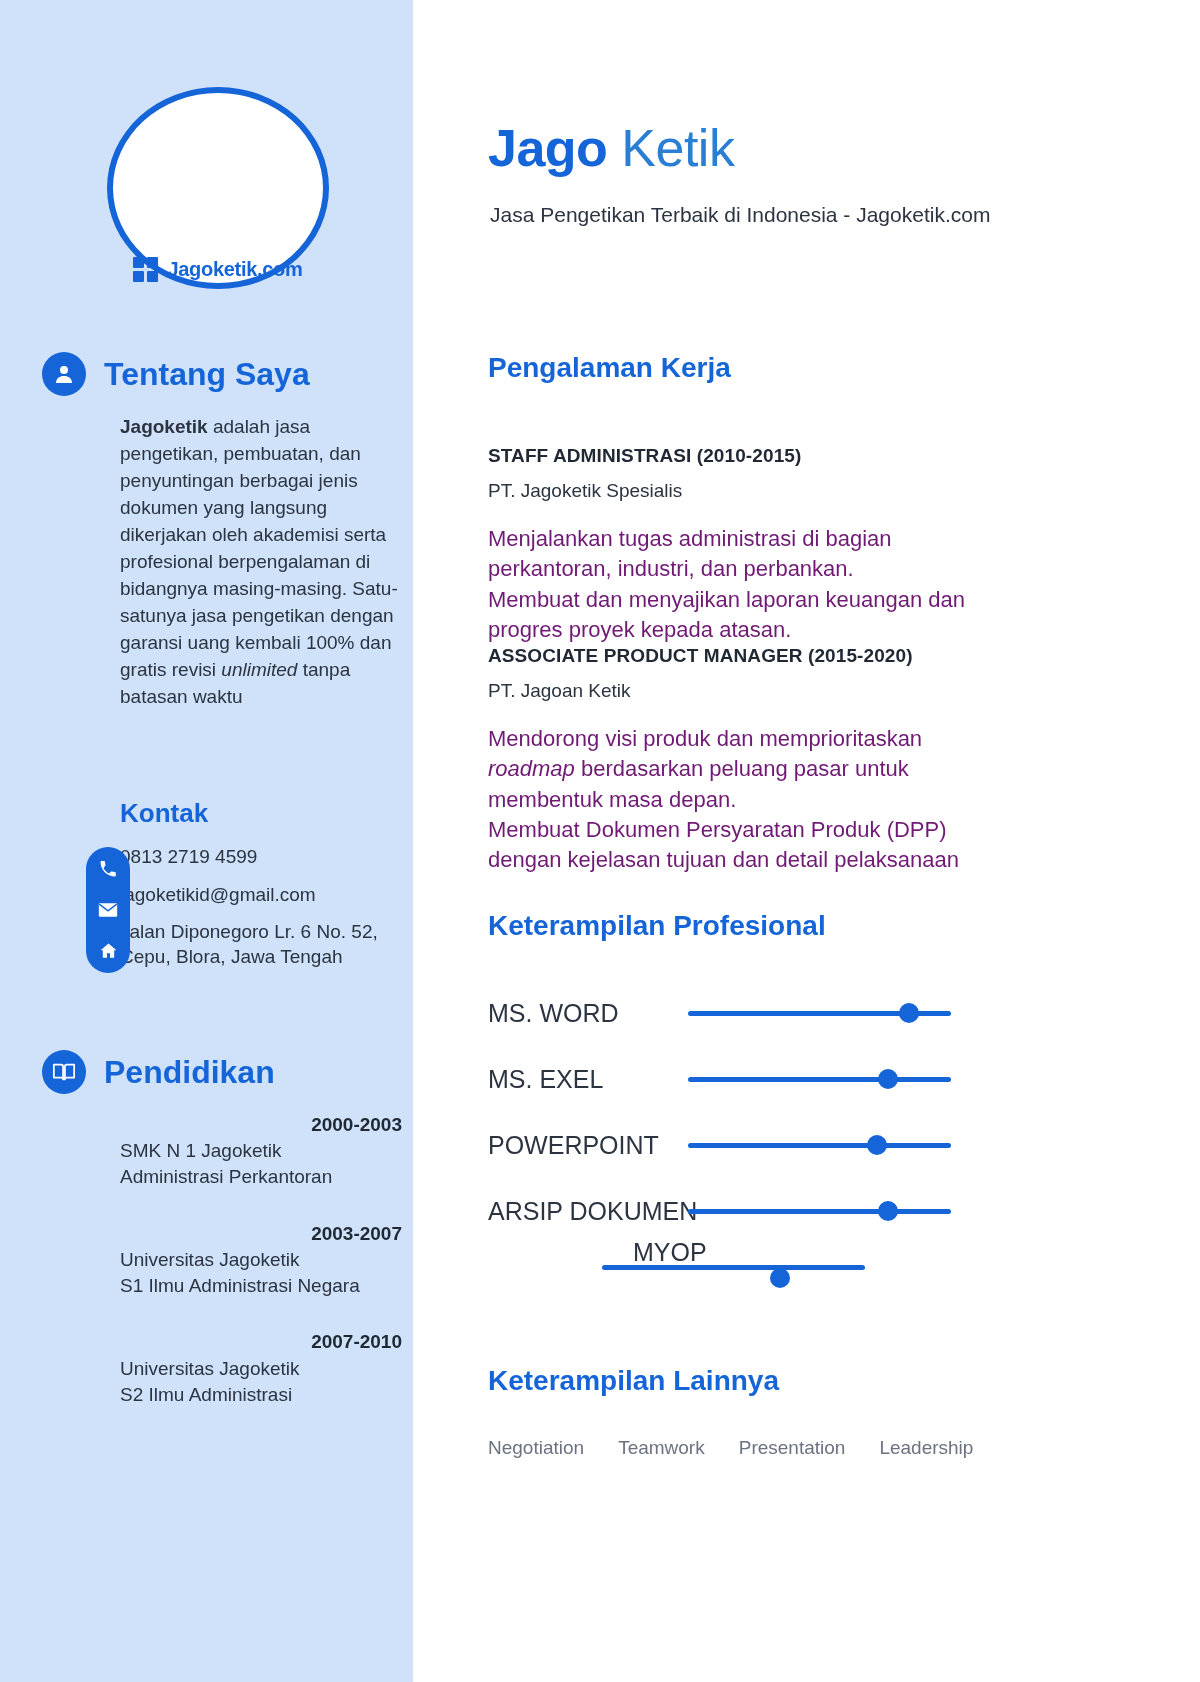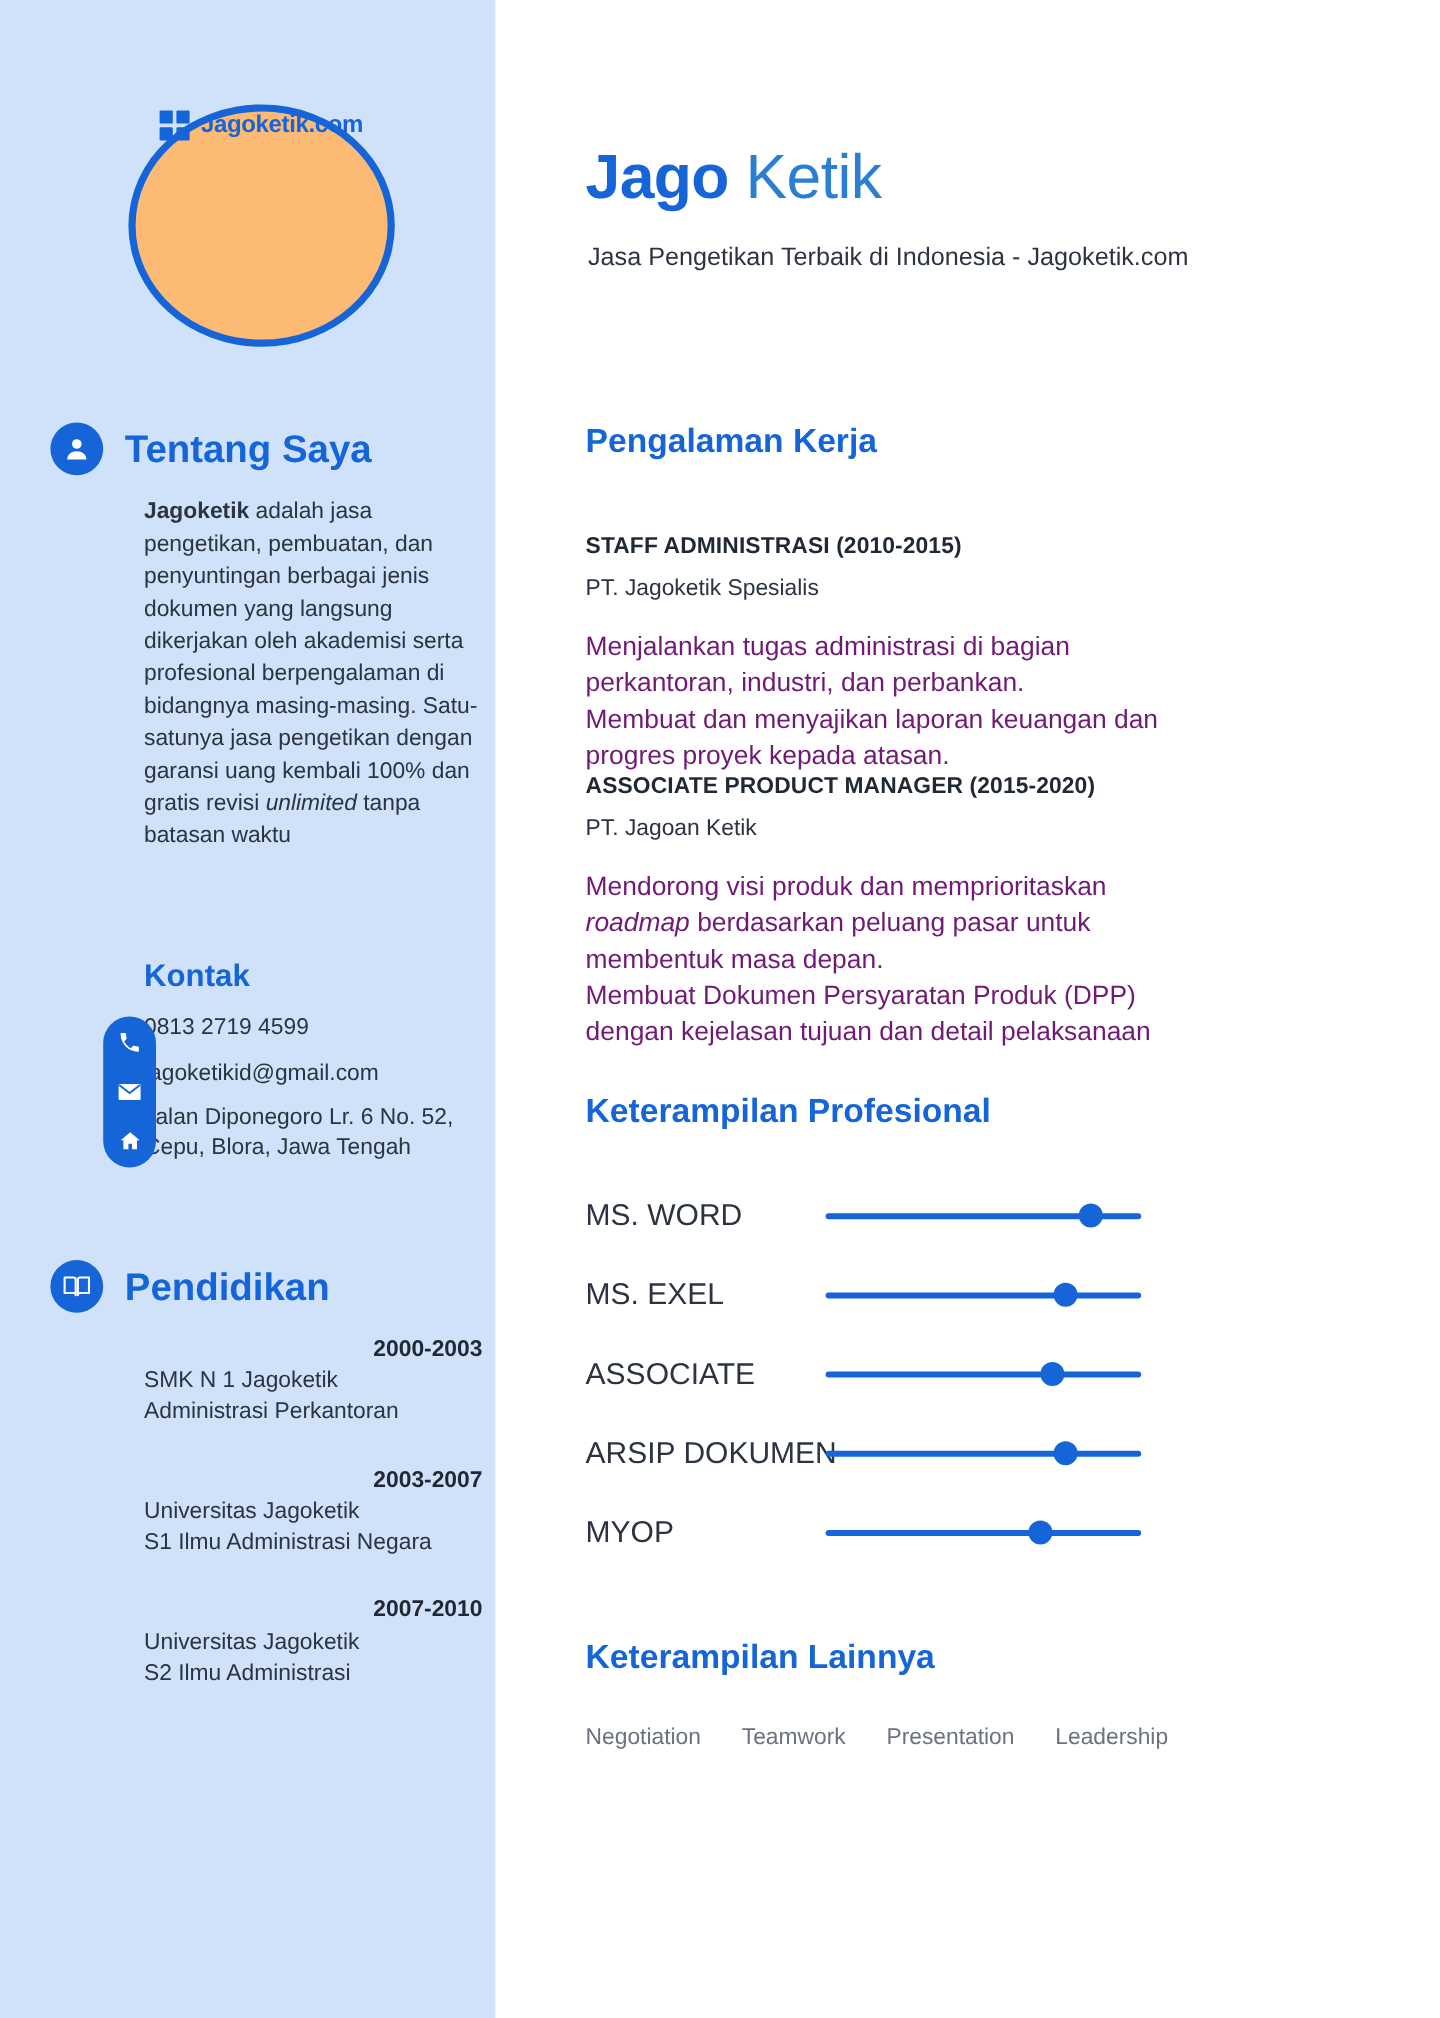--- a/index.html
+++ b/index.html
@@ -38,24 +38,24 @@
     left: 107px;
     top: 87px;
     width: 222px;
     height: 202px;
   }
 
   .avatar-circle {
     width: 222px;
     height: 202px;
     border-radius: 50%;
-    background: #fdba74;
+    background: #ffffff;
     border: 6px solid #1565d8;
     display: flex;
-    align-items: flex-start;
+    align-items: flex-end;
     justify-content: center;
   }
 
   .logo-row {
     display: flex;
     align-items: center;
     gap: 9px;
     transform: translateY(-1px);
   }
 
@@ -436,36 +436,36 @@
 
     <div class="skill-row" style="top:1068px;">
       <span class="skill-label">MS. EXEL</span>
       <span class="skill-track-wrap">
         <span class="skill-track"></span>
         <span class="skill-knob" style="left: 76%;"></span>
       </span>
     </div>
 
     <div class="skill-row" style="top:1134px;">
-      <span class="skill-label">ASSOCIATE</span>
+      <span class="skill-label">POWERPOINT</span>
       <span class="skill-track-wrap">
         <span class="skill-track"></span>
         <span class="skill-knob" style="left: 72%;"></span>
       </span>
     </div>
 
     <div class="skill-row" style="top:1200px;">
       <span class="skill-label">ARSIP DOKUMEN</span>
       <span class="skill-track-wrap">
         <span class="skill-track"></span>
         <span class="skill-knob" style="left: 76%;"></span>
       </span>
     </div>
 
-    <div class="skill-row" style="top:1266px;">
+    <div class="skill-row" style="top:1238px;flex-direction:column;">
       <span class="skill-label">MYOP</span>
       <span class="skill-track-wrap">
         <span class="skill-track"></span>
         <span class="skill-knob" style="left: 68%;"></span>
       </span>
     </div>
 
     <h2 class="main-section-title" style="top:1365px;">Keterampilan Lainnya</h2>
 
     <div class="other-skills">

